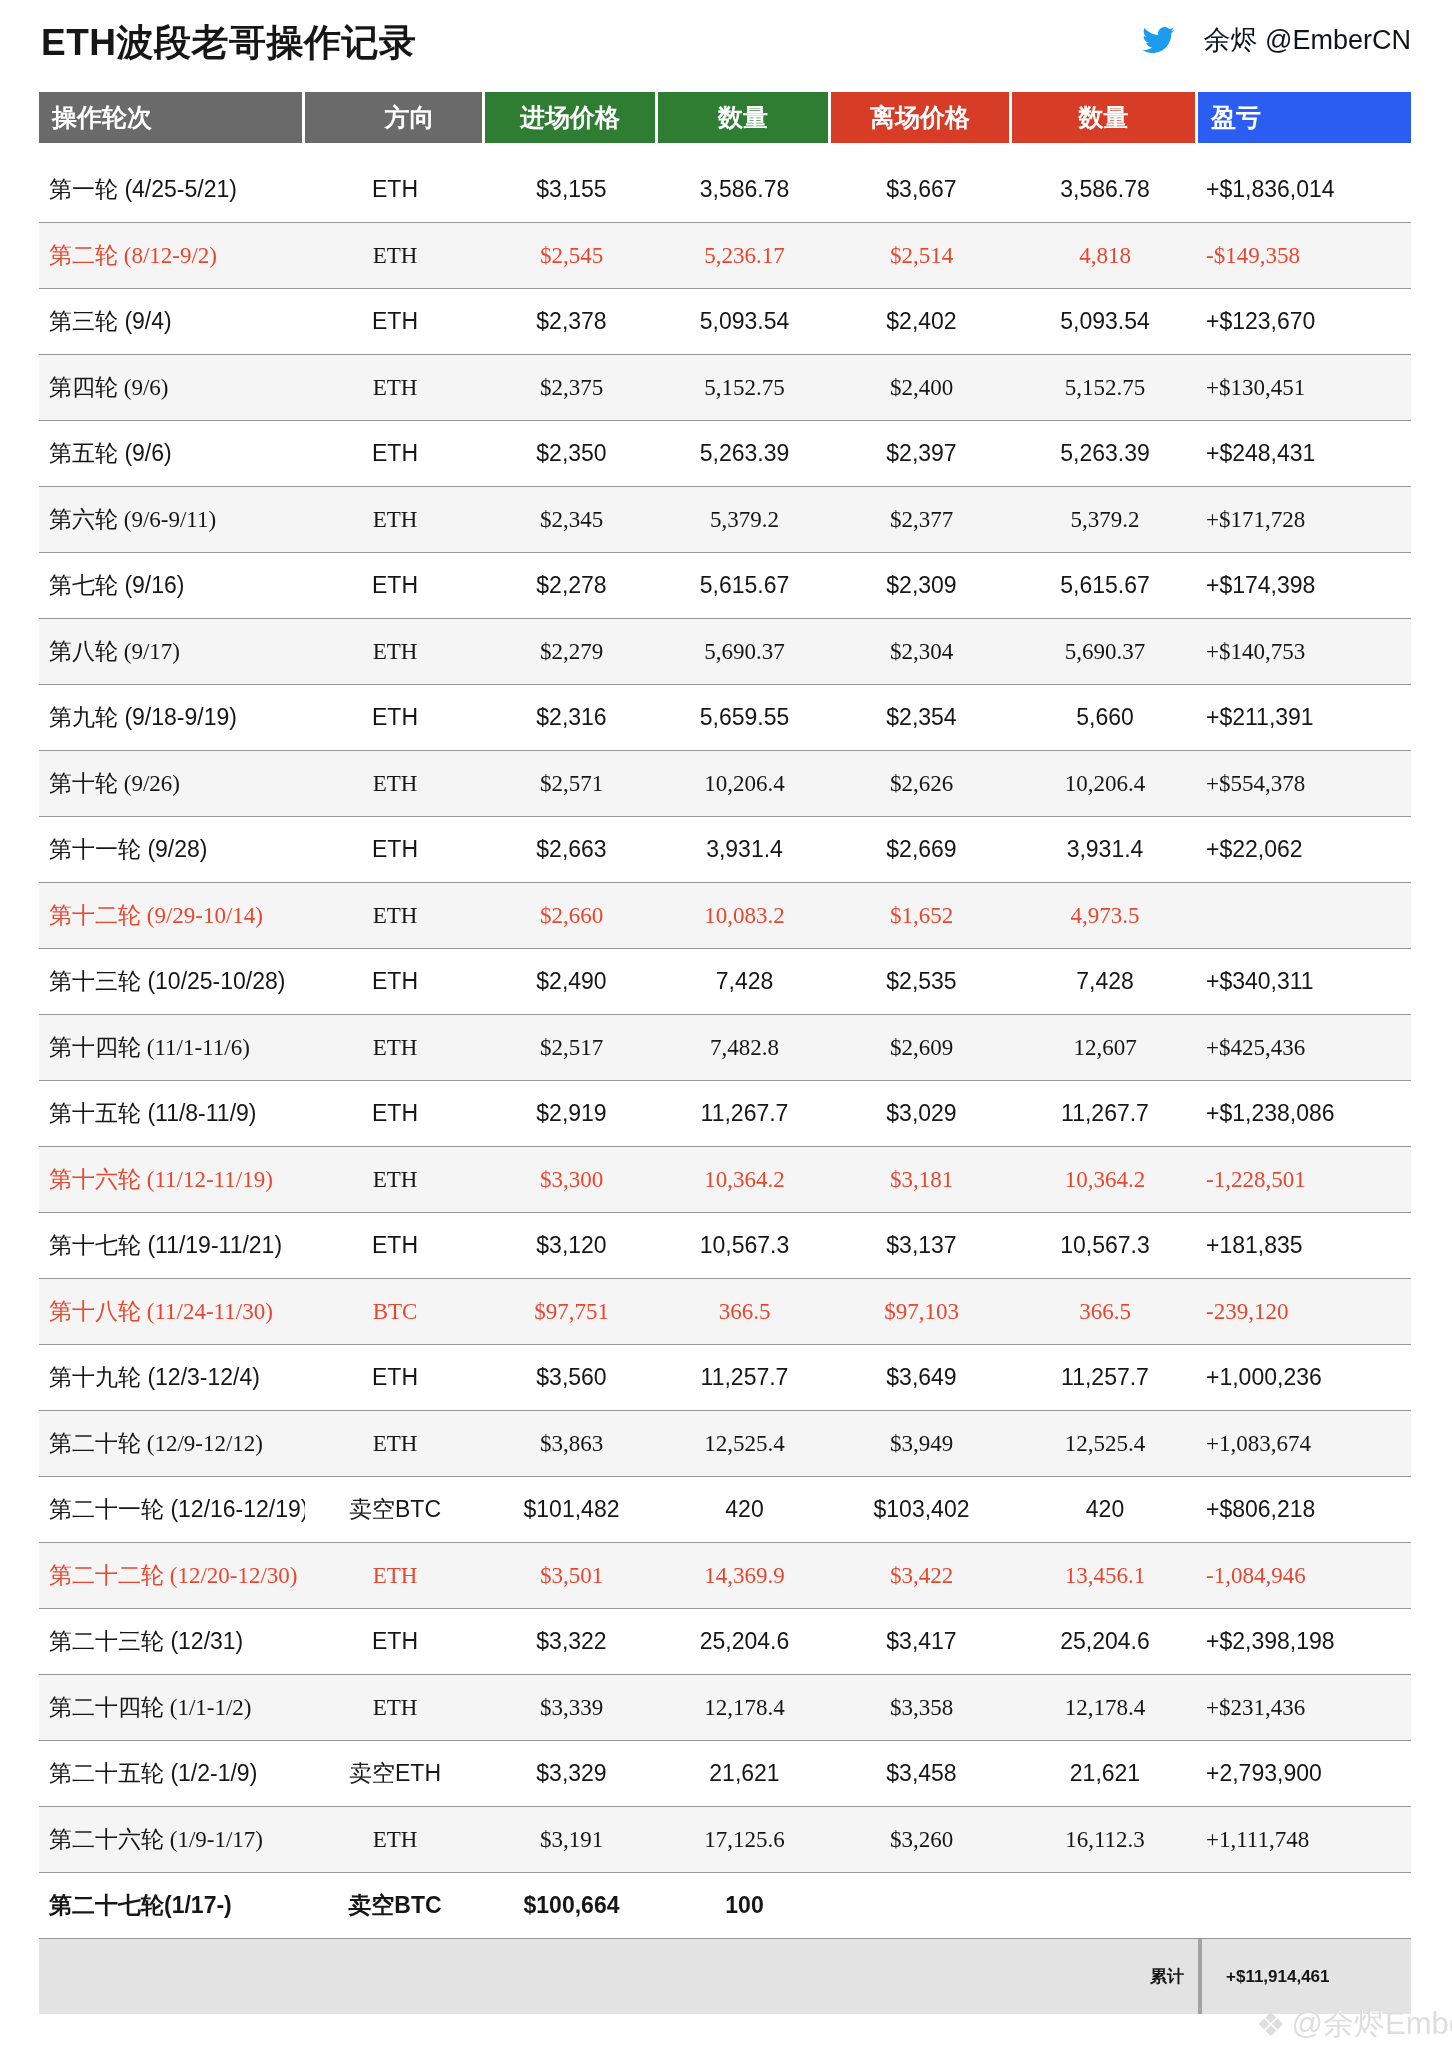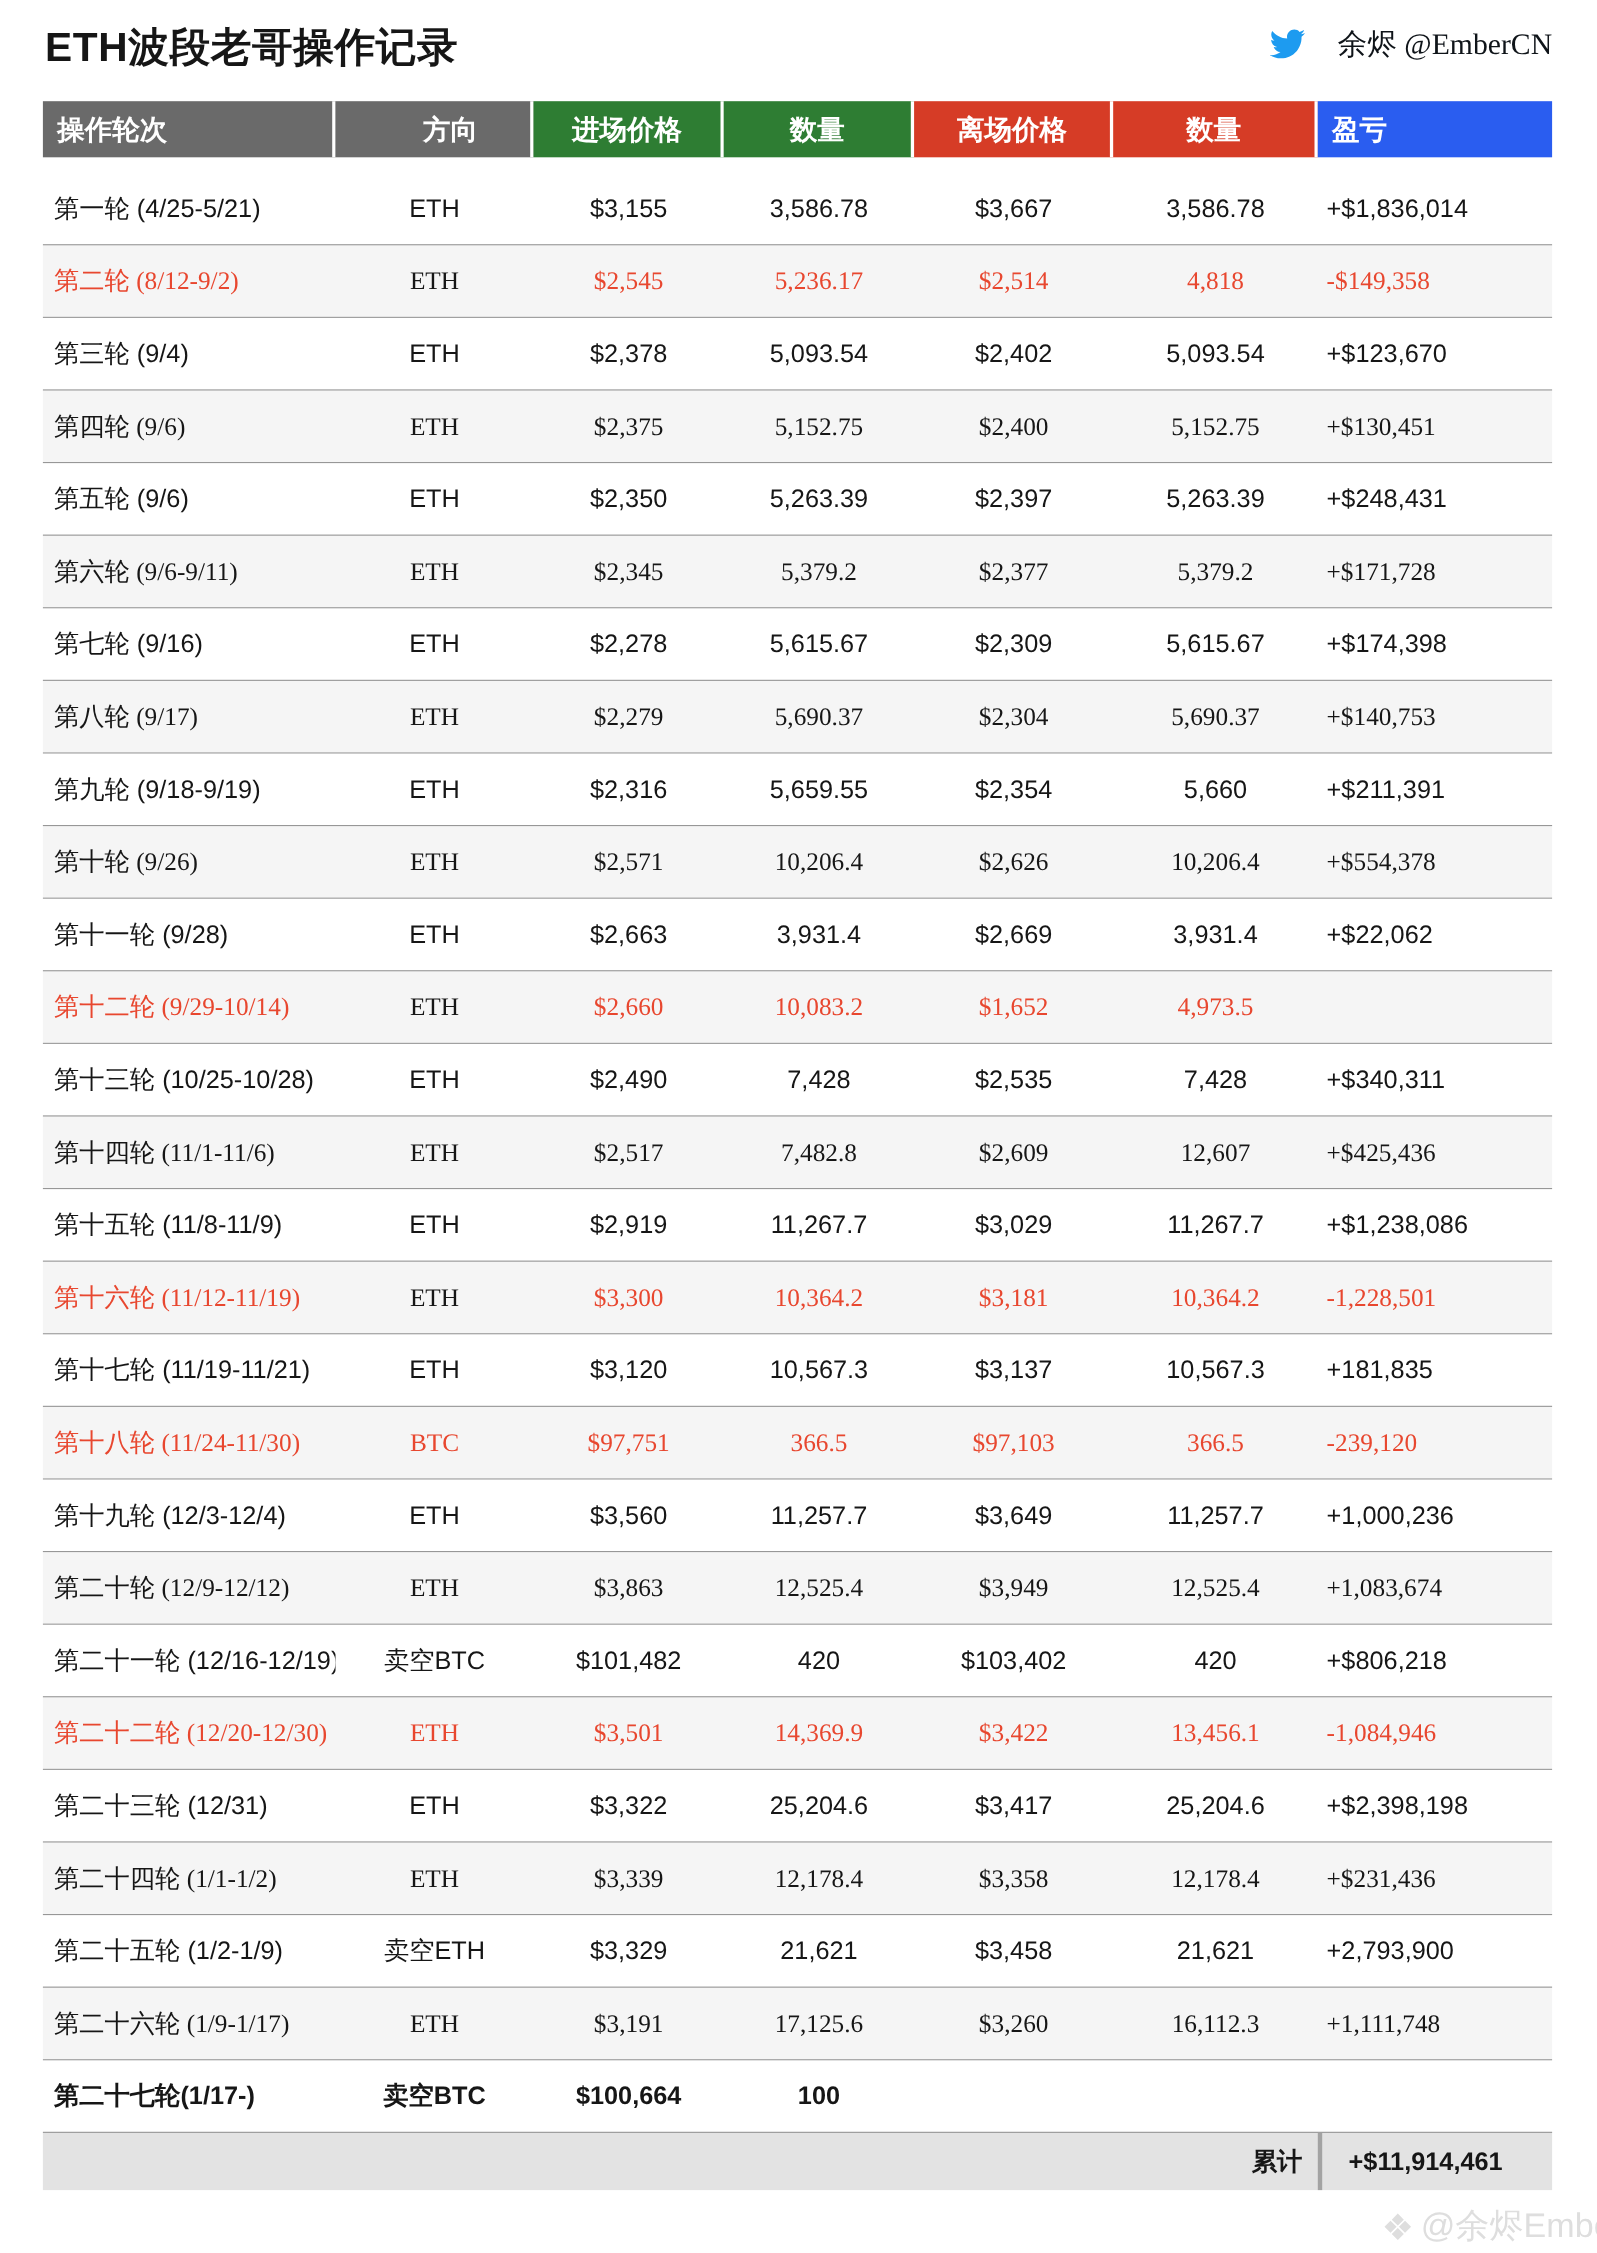--- a/index.html
+++ b/index.html
@@ -11,21 +11,21 @@
     font-family:"Liberation Sans","DejaVu Sans",sans-serif;
     color:#161616;
   }
   .title{
     position:absolute;left:41px;top:18px;
     font-size:37px;font-weight:700;letter-spacing:0.5px;
   }
   .author{
     position:absolute;top:22px;right:41px;
     display:flex;align-items:center;gap:26px;
-    font-size:27px;color:#0f1419;font-family:Liberation Serif, serif;
+    font-size:27px;color:#0f1419;
   }
   .author svg{display:block;}
   .trades-table{
     position:absolute;left:39px;top:92px;width:1372px;
   }
   .thead,.row{
     display:grid;
     grid-template-columns:266px 180px 173px 173px 181px 186px 213px;
   }
   .thead{height:64px;}
@@ -50,24 +50,24 @@
   .row.bold{font-weight:700;}
   .cell{
     display:flex;align-items:center;justify-content:center;
     overflow:hidden;white-space:nowrap;
   }
   .c-round{justify-content:flex-start;padding-left:10px;}
   .c-pnl{justify-content:flex-start;padding-left:8px;}
   .red{color:var(--loss_red,#e8472f);}
   .tfoot{
     display:grid;grid-template-columns:1159px 213px;
-    height:53px;box-sizing:border-box;
+    height:76px;box-sizing:border-box;
     background:var(--footer_bg,#e3e3e3);
     border-top:1px solid #979797;
-    font-size:23px;font-weight:700;
+    font-size:17px;font-weight:700;
   }
   .foot-label{
     display:flex;align-items:center;justify-content:flex-end;
     padding-right:14px;box-sizing:border-box;
   }
   .foot-value{
     display:flex;align-items:center;justify-content:flex-start;
     padding-left:24px;box-sizing:border-box;
     border-left:4px solid #a3a3a3;
   }

